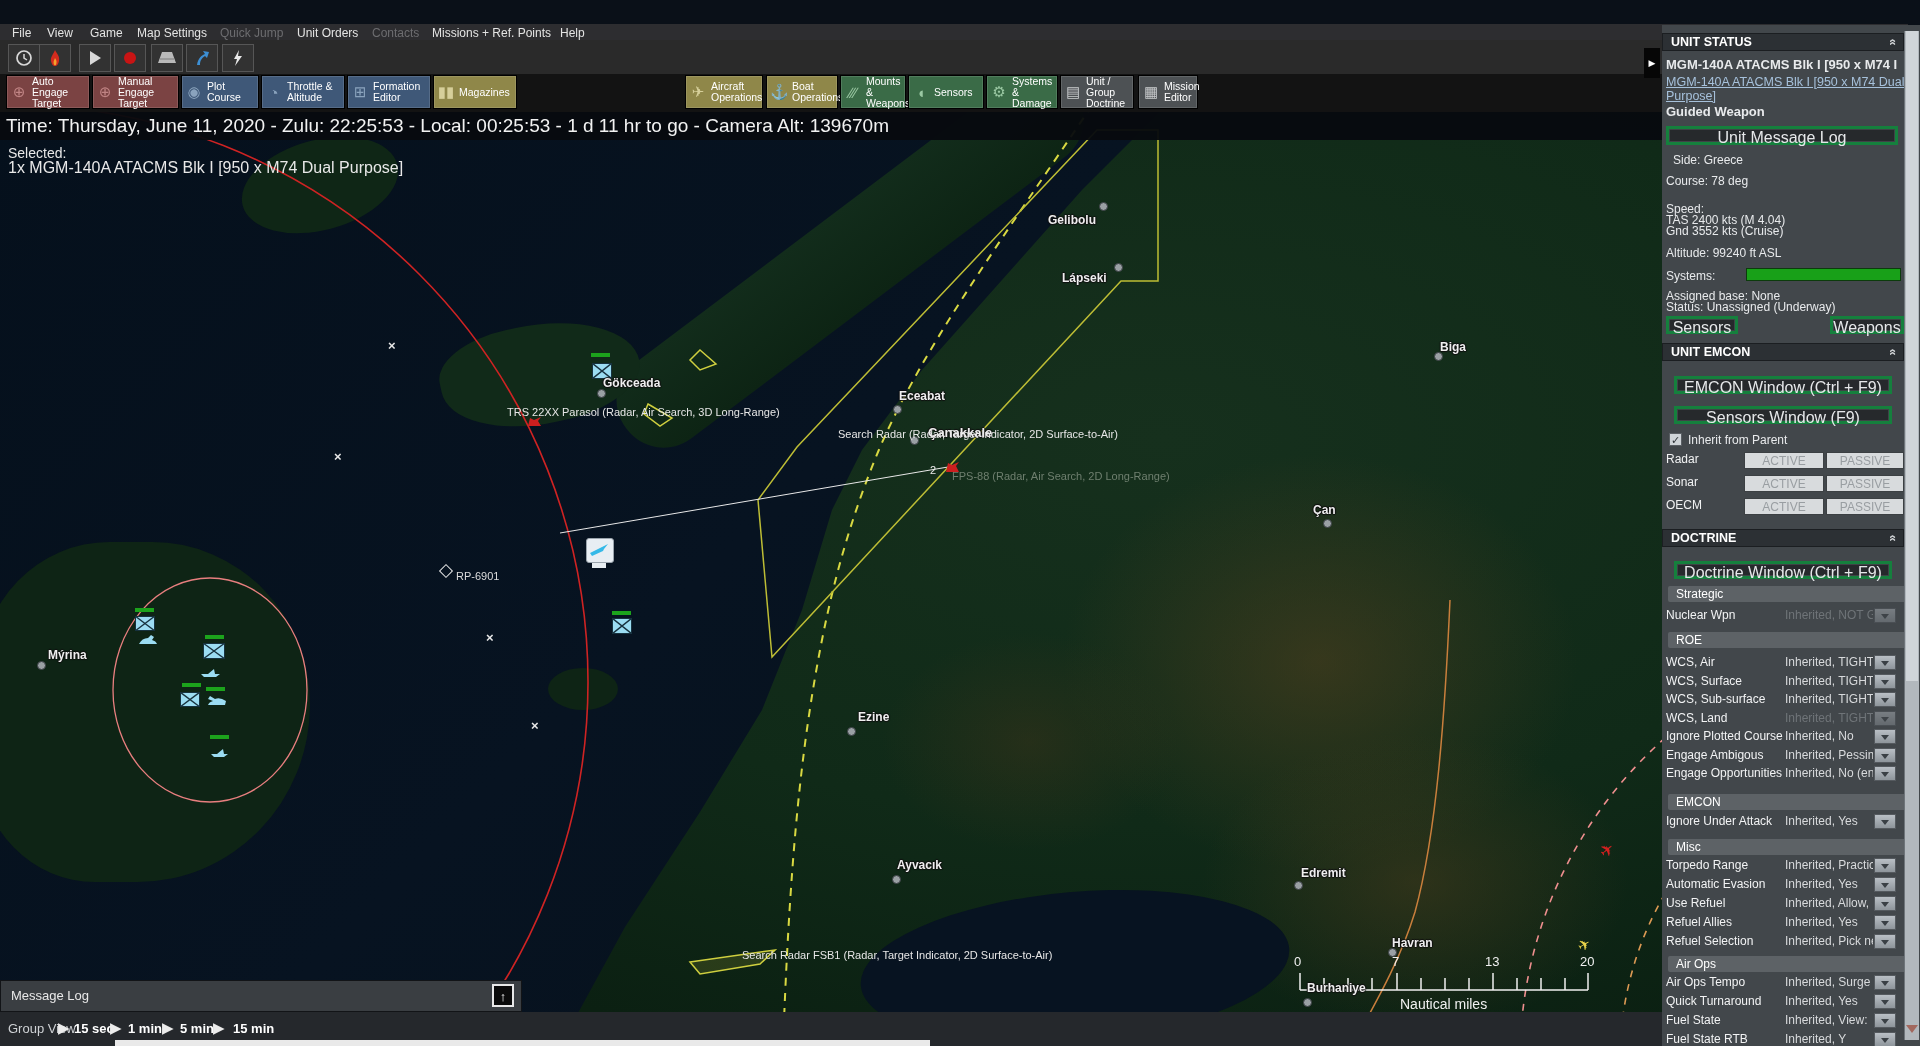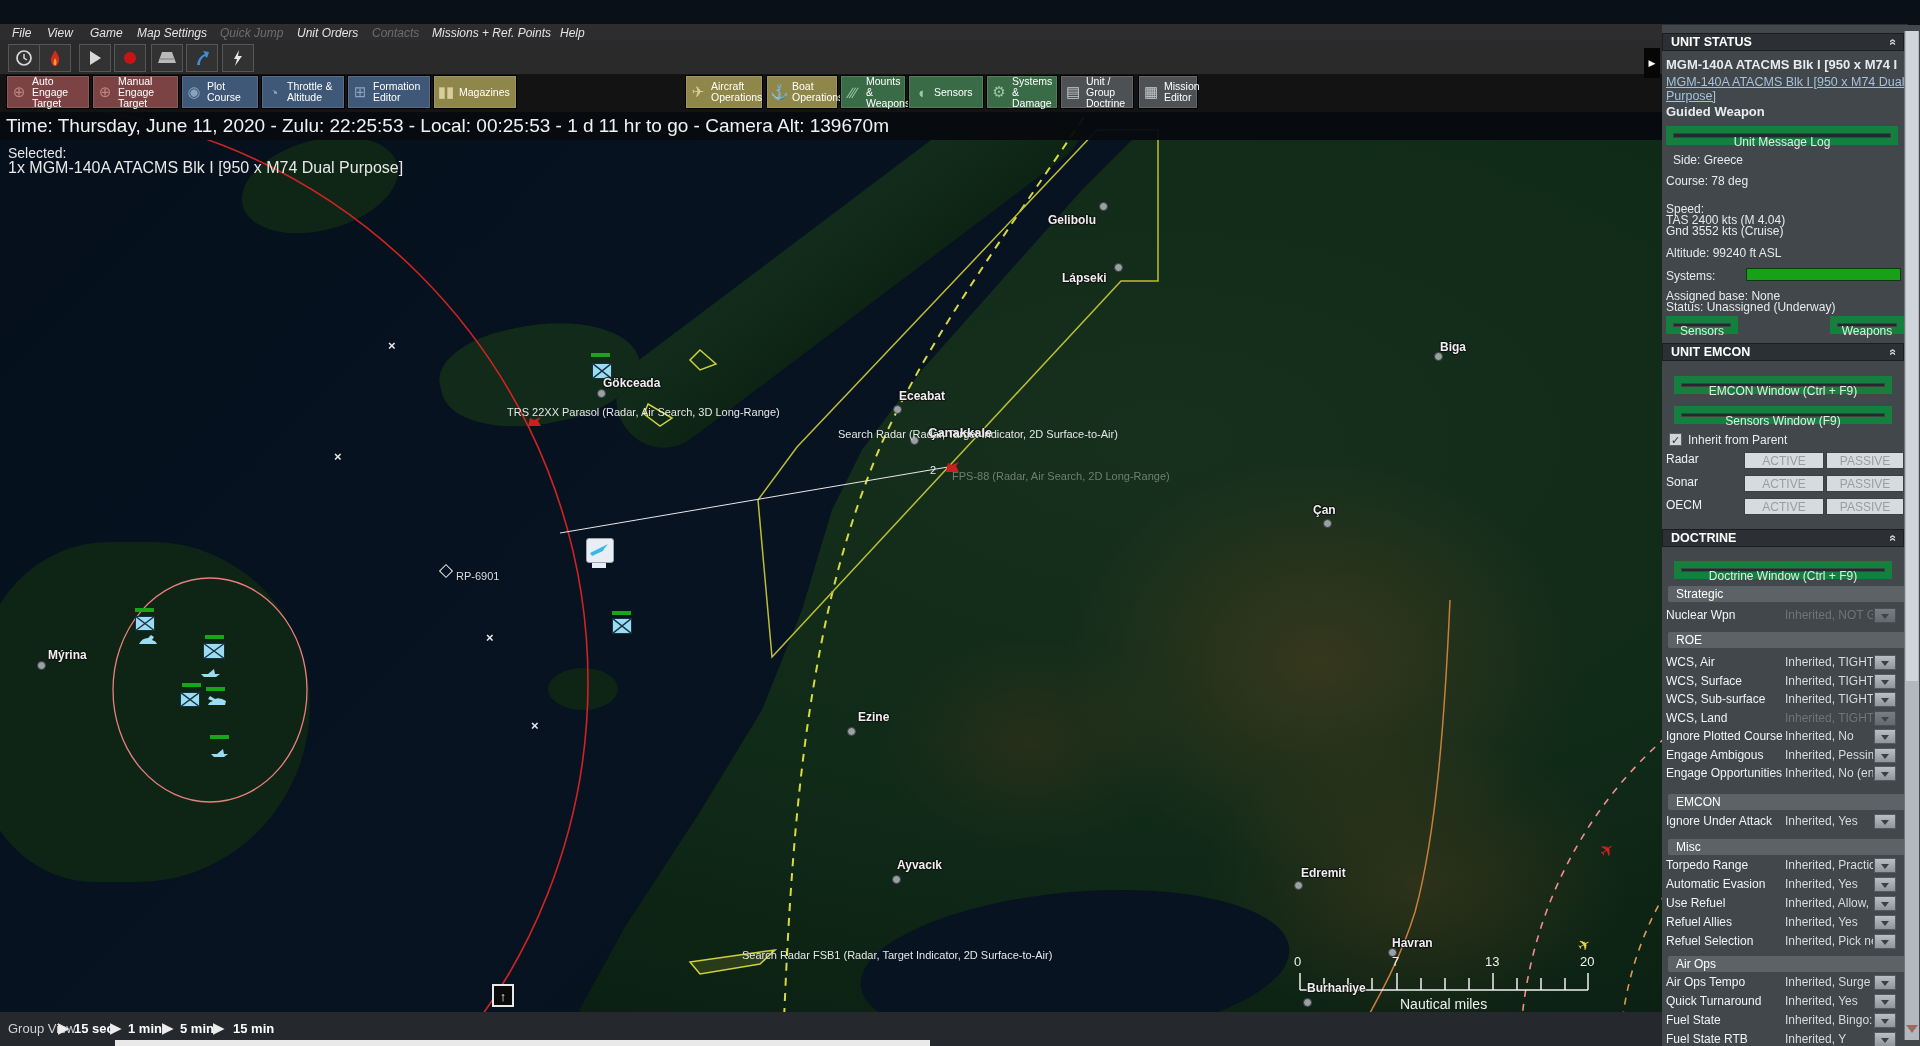--- a/index.html
+++ b/index.html
@@ -7,21 +7,21 @@
        font-family:"Liberation Sans",sans-serif;background:#0a1018;}
   .abs{position:absolute;}
   
   #titlebar{left:0;top:0;width:1920px;height:22px;background:#1b1b1b;color:#e8e8e8;font-size:12px;}
   #appicon{left:5px;top:3px;width:15px;height:15px;background:#2f6fb4;border-radius:2px;}
   #appicon:after{content:"";position:absolute;left:3px;top:3px;width:9px;height:9px;background:#fff;clip-path:polygon(0 100%,45% 0,100% 100%,50% 70%);}
   #title-text{left:26px;top:4px;white-space:nowrap;}
   .winbtn{top:0;width:34px;height:22px;color:#dcdcdc;text-align:center;line-height:22px;font-size:12px;}
   .maxbox{display:inline-block;width:9px;height:8px;border:1px solid #dcdcdc;vertical-align:middle;}
   
-  #menubar{left:0;top:24px;width:1908px;height:18px;background:#2d2d30;font-style:italic;}
+  #menubar{left:0;top:24px;width:1908px;height:18px;background:#2d2d30;}
   .menu-item{top:2px;color:#e4e4e4;font-size:12px;white-space:nowrap;}
   .menu-item.dim{color:#6d6d70;}
   
   #toolbar{left:0;top:40px;width:1662px;height:34px;background:#2a2a2a;}
   .tbtn{top:4px;width:30px;height:26px;background:#323232;border:1px solid #565656;display:flex;align-items:center;justify-content:center;}
   
   #ribbon{left:0;top:74px;width:1662px;height:38px;background:#131313;}
   .rbtn{top:1px;height:34px;border:1px solid #000;box-shadow:inset 0 0 0 1px rgba(255,255,255,.12);
         display:flex;align-items:center;gap:4px;padding:0 3px;box-sizing:border-box;}
   .rbtn .ric{font-size:15px;width:18px;text-align:center;flex:none;}
@@ -55,22 +55,22 @@
   .gv-lbl{color:#cfd2d5;font-size:13px;top:9px;}
   .gv-tri{color:#ececec;font-size:15px;top:7px;}
   .gv-step{color:#fff;font-weight:bold;font-size:13px;top:9px;}
   #taskstrip{left:115px;top:1040px;width:815px;height:6px;background:#e9e9e9;}
   #bottomstrip{left:1662px;top:1040px;width:258px;height:6px;background:#0d1b29;}
   
   #panel{left:1662px;top:25px;width:258px;height:1021px;background:#42474b;color:#e8eaec;font-size:12px;}
   .phdr{left:0;width:242px;height:18px;background:#2c3034;border:1px solid #1b1e21;box-sizing:border-box;
         color:#fff;font-weight:bold;font-size:12.5px;padding:1px 0 0 8px;}
   .chev{position:absolute;right:6px;top:1px;transform:rotate(90deg);font-size:12px;color:#cfd2d5;}
-  .pbtn{background:#26292c;border:7px solid #15803d;box-shadow:inset 0 0 0 1px #3f4347;
-        color:#e6e8ea;font-size:12px;text-align:center;box-sizing:border-box;}
+  .pbtn{background:#26292c;border:3px solid #15803d;box-shadow:inset 0 0 0 1px #3f4347;
+        color:#e6e8ea;font-size:16px;text-align:center;box-sizing:border-box;}
   .ptext{white-space:nowrap;}
   .plink{color:#a6c1db;text-decoration:underline;font-size:12.5px;line-height:14px;width:240px;}
   .ptitle{font-weight:bold;font-size:13px;width:244px;white-space:nowrap;overflow:hidden;}
   .sysbar{background:#18a018;border:1px solid #0c3b0c;}
   .chkbox{width:13px;height:13px;background:#cfd4d8;border:1px solid #5a5f64;color:#2e3338;
           font-size:11px;line-height:13px;text-align:center;box-sizing:border-box;}
   .ap{background:#d8dbdd;border:1px solid #3c4043;color:#999ea2;font-size:12px;text-align:center;
       height:17px;line-height:16px;box-sizing:border-box;}
   .subhdr{left:6px;width:240px;height:16px;background:#5d6266;border-radius:2px;color:#fff;
           font-size:12px;padding:0 0 0 8px;box-sizing:border-box;line-height:16px;}
@@ -366,20 +366,23 @@
     <span class="senslbl dim abs" style="left:952px;top:358px">FPS-88 (Radar, Air Search, 2D Long-Range)</span>
     <span class="senslbl abs" style="left:742px;top:837px">Search Radar FSB1 (Radar, Target Indicator, 2D Surface-to-Air)</span>
 
     <span class="abs" style="left:1294px;top:842px;color:#f0f0f0;font-size:13px">0</span>
     <span class="abs" style="left:1392px;top:842px;color:#f0f0f0;font-size:13px">7</span>
     <span class="abs" style="left:1485px;top:842px;color:#f0f0f0;font-size:13px">13</span>
     <span class="abs" style="left:1580px;top:842px;color:#f0f0f0;font-size:13px">20</span>
     <span class="abs" style="left:1400px;top:884px;color:#f0f0f0;font-size:14px">Nautical miles</span>
   </div>
 
+  <div id="msgbar" class="abs">
+      <span>Message Log</span>
+    </div>
   <div id="msg-expand" class="abs">↑</div>
   <div id="groupbar" class="abs">
     <span class="gv-lbl abs" style="left:8px">Group View</span>
     <span class="gv-tri abs" style="left:58px">▶</span>
     <span class="gv-step abs" style="left:74px">15 sec</span>
     <span class="gv-tri abs" style="left:110px">▶</span>
     <span class="gv-step abs" style="left:128px">1 min</span>
     <span class="gv-tri abs" style="left:162px">▶</span>
     <span class="gv-step abs" style="left:180px">5 min</span>
     <span class="gv-tri abs" style="left:213px">▶</span>
@@ -517,21 +520,21 @@
         <span class="dvalue">Inherited, Surge</span>
         <div class="ddbtn"></div>
       </div>
     <div class="abs" style="left:0;top:969px;width:242px;height:16px">
         <span class="dlabel">Quick Turnaround</span>
         <span class="dvalue">Inherited, Yes</span>
         <div class="ddbtn"></div>
       </div>
     <div class="abs" style="left:0;top:988px;width:242px;height:16px">
         <span class="dlabel">Fuel State</span>
-        <span class="dvalue">Inherited, Bingo:</span>
+        <span class="dvalue">Inherited, View:</span>
         <div class="ddbtn"></div>
       </div>
     <div class="abs" style="left:0;top:1007px;width:242px;height:16px">
         <span class="dlabel">Fuel State RTB</span>
         <span class="dvalue">Inherited, Y</span>
         <div class="ddbtn"></div>
       </div>
 
     <div id="pscroll" class="abs">
       <div id="pthumb" class="abs"></div>

